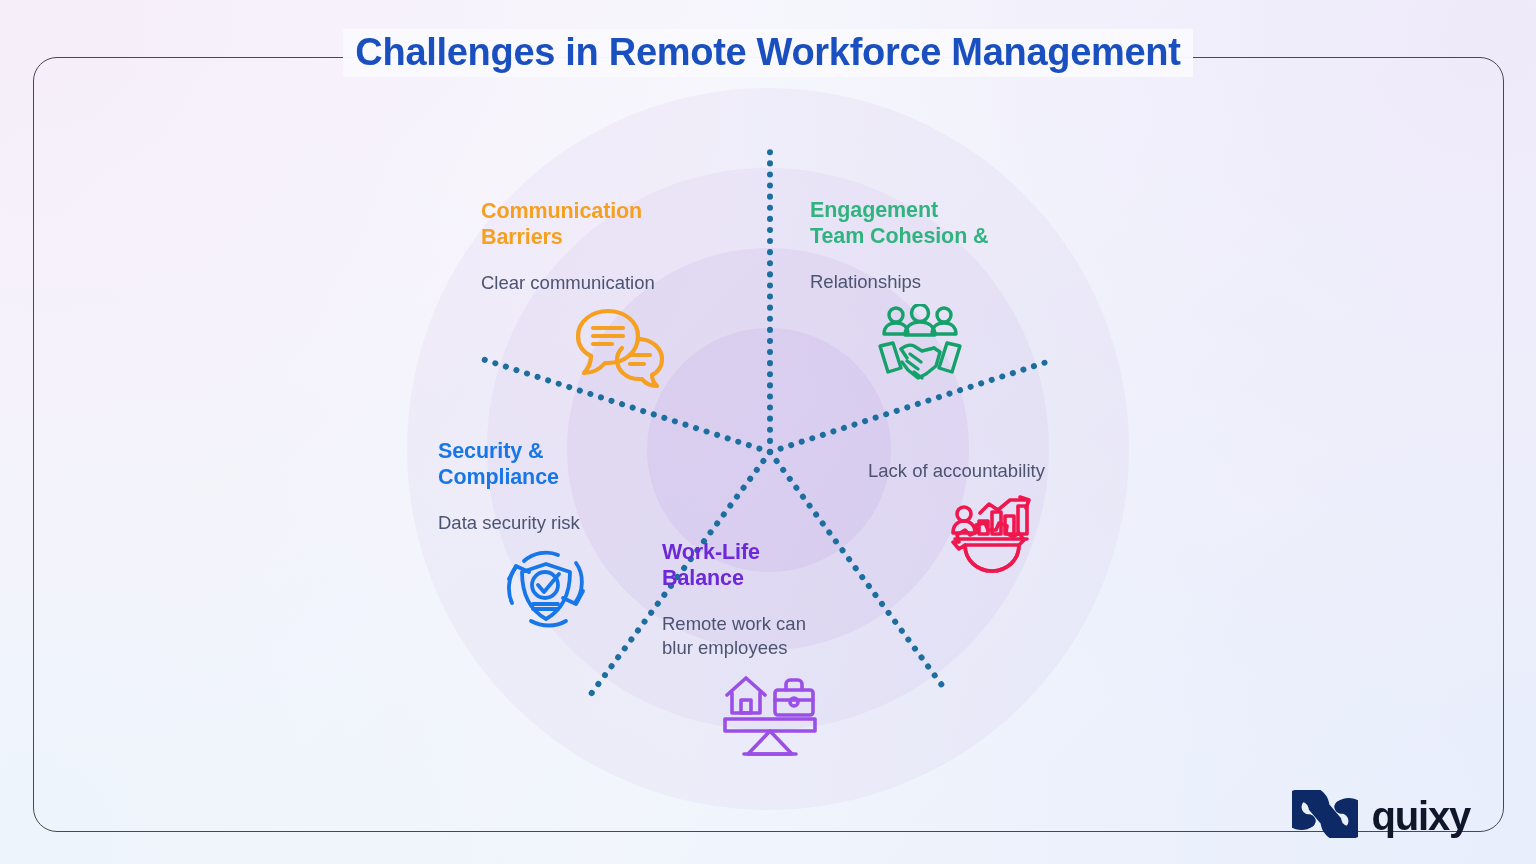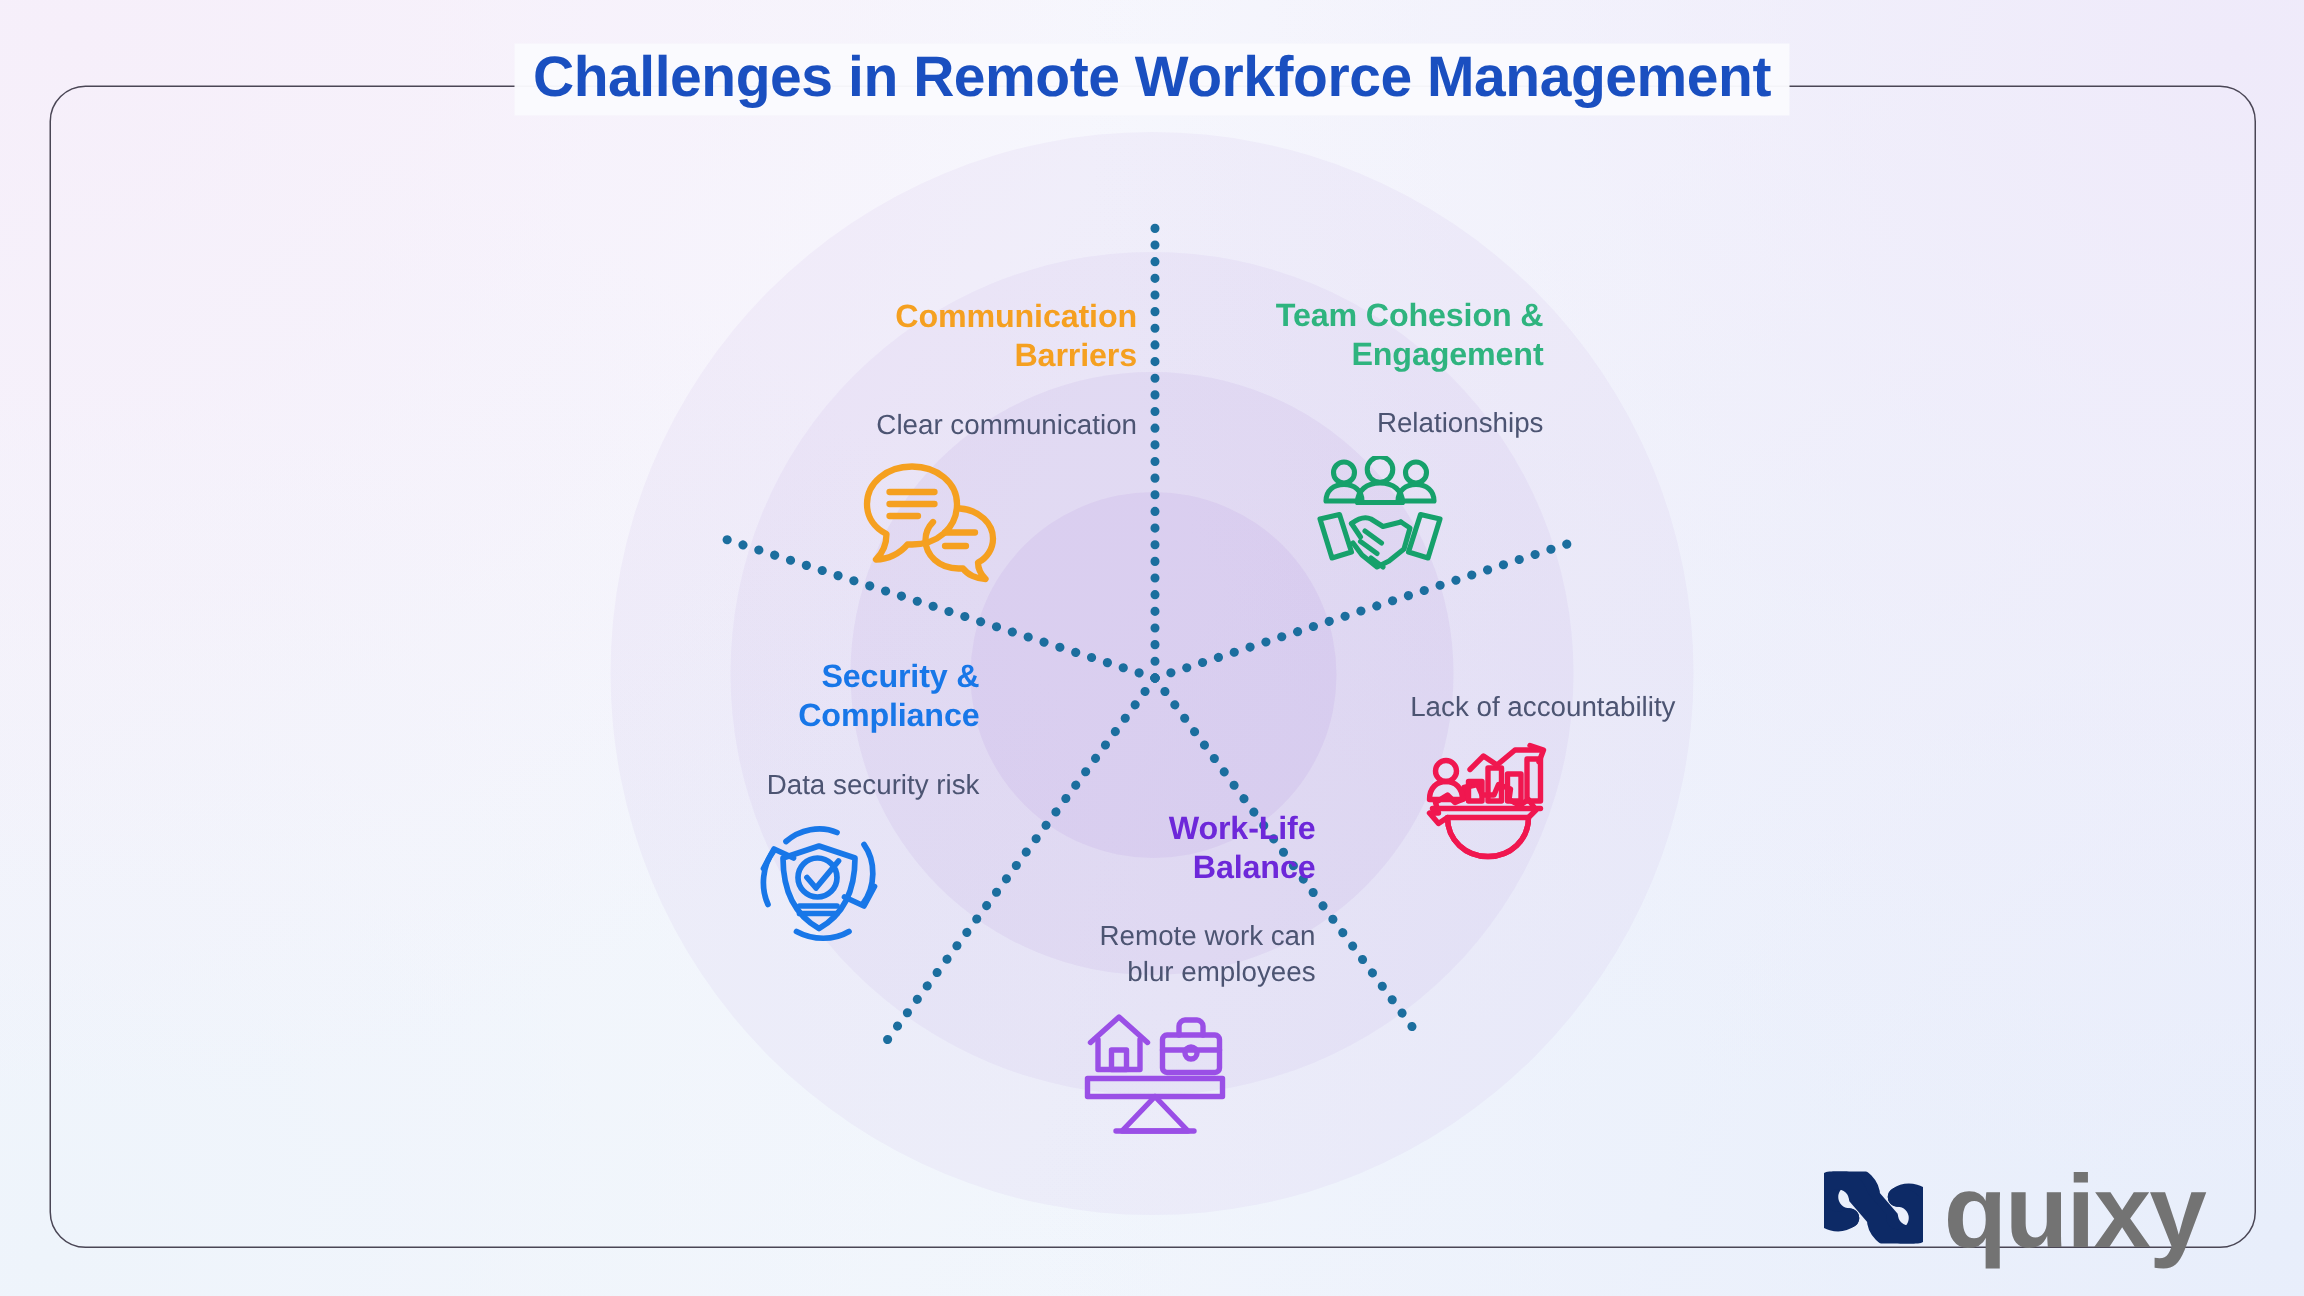--- a/index.html
+++ b/index.html
@@ -55,21 +55,21 @@
     background:rgba(250,250,254,0.97);
     padding:0 12px;
     line-height:1.25;
     white-space:nowrap;
   }
 
   
   #spokes { position:absolute; left:0; top:0; width:1536px; height:864px; z-index:3; pointer-events:none; }
 
   
-  .segment { position:absolute; z-index:5; text-align:right; }
+  .segment { position:absolute; z-index:5; text-align:left; }
   .seg-title {
     font-size:21.5px; font-weight:bold; line-height:1.22;
     letter-spacing:-0.1px;
   }
   .seg-sub {
     font-size:18.5px; color:#4c5472; line-height:1.25;
     margin-top:21px; font-weight:normal;
   }
   .seg-icon { margin-top:12px; display:flex; justify-content:center; }
 
@@ -86,21 +86,21 @@
   #seg-worklife .seg-icon      { margin-top:10px; }
 
   
   #logo {
     position:absolute;
     right:66px; bottom:22px;
     display:flex; align-items:center; gap:14px;
     z-index:6;
   }
   #logo-word {
-    font-size:69px; font-weight:bold; color:#737373;
+    font-size:40px; font-weight:bold; color:#0f172a;
     letter-spacing:-1.2px; line-height:1;
     font-family:"Liberation Sans", sans-serif;
   }
 </style>
 </head>
 <body>
 
 <div id="canvas"></div>
 
 <div class="halo" id="halo-outer"></div>
@@ -147,22 +147,22 @@
       <line x1="21" y1="39" x2="40" y2="39"></line>
       <path d="M68 34 C81 35 90 44 90 54 C90 61 86 67 80 70 C80 74 82 78 85 81 C79 81 73 78 70 74 C69 74 68 74 67 74 C54 74 45 65 45 55 C45 50 47 46 50 43"></path>
       <line x1="58" y1="50" x2="78" y2="50"></line>
       <line x1="58" y1="59" x2="72" y2="59"></line>
     </svg>
   </div>
 </div>
 
 <div class="segment" id="seg-team">
   <div class="seg-title" style="color:#2fb47f;">
+    <div>Engagement</div>
     <div>Team Cohesion &amp;</div>
-    <div>Engagement</div>
   </div>
   <div class="seg-sub">Relationships</div>
   <div class="seg-icon">
     <svg width="92" height="84" viewBox="0 0 92 84" xmlns="http://www.w3.org/2000/svg" fill="none" stroke="#16a16b" stroke-width="3.4" stroke-linecap="round" stroke-linejoin="round">
 
       <circle cx="22" cy="11" r="7"></circle>
       <path d="M10 30 C10 23 15 19 22 19 C29 19 34 23 34 30 Z"></path>
 
       <circle cx="70" cy="11" r="7"></circle>
       <path d="M58 30 C58 23 63 19 70 19 C77 19 82 23 82 30 Z"></path>

